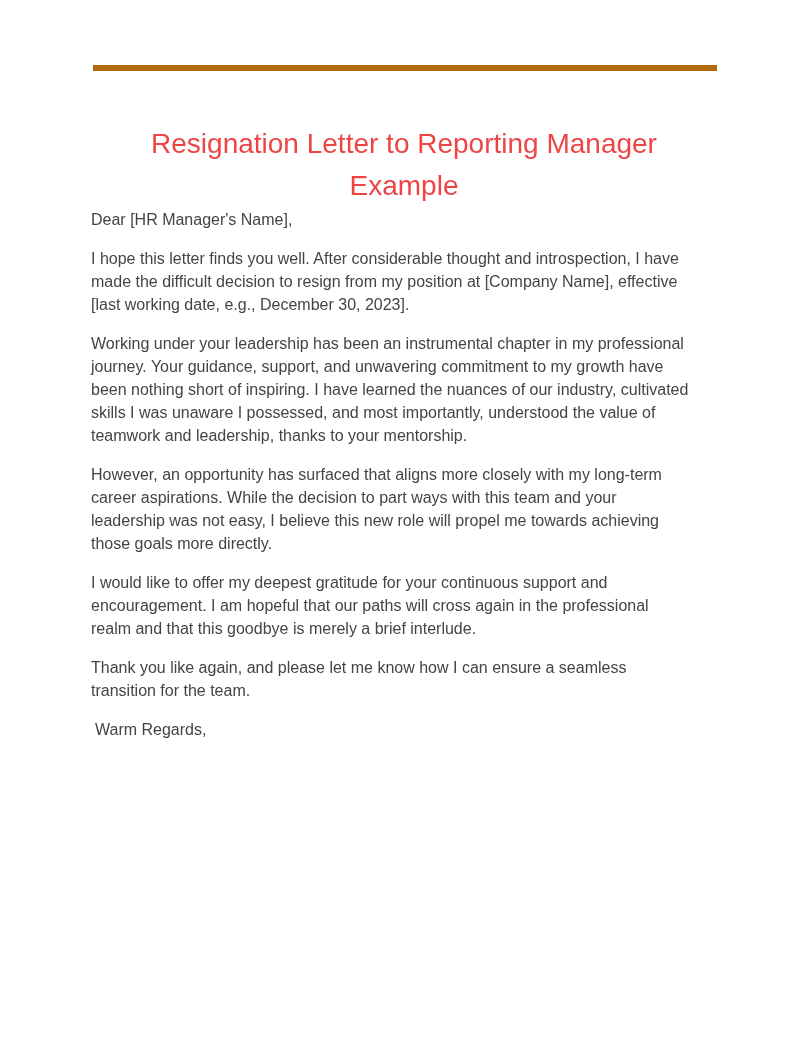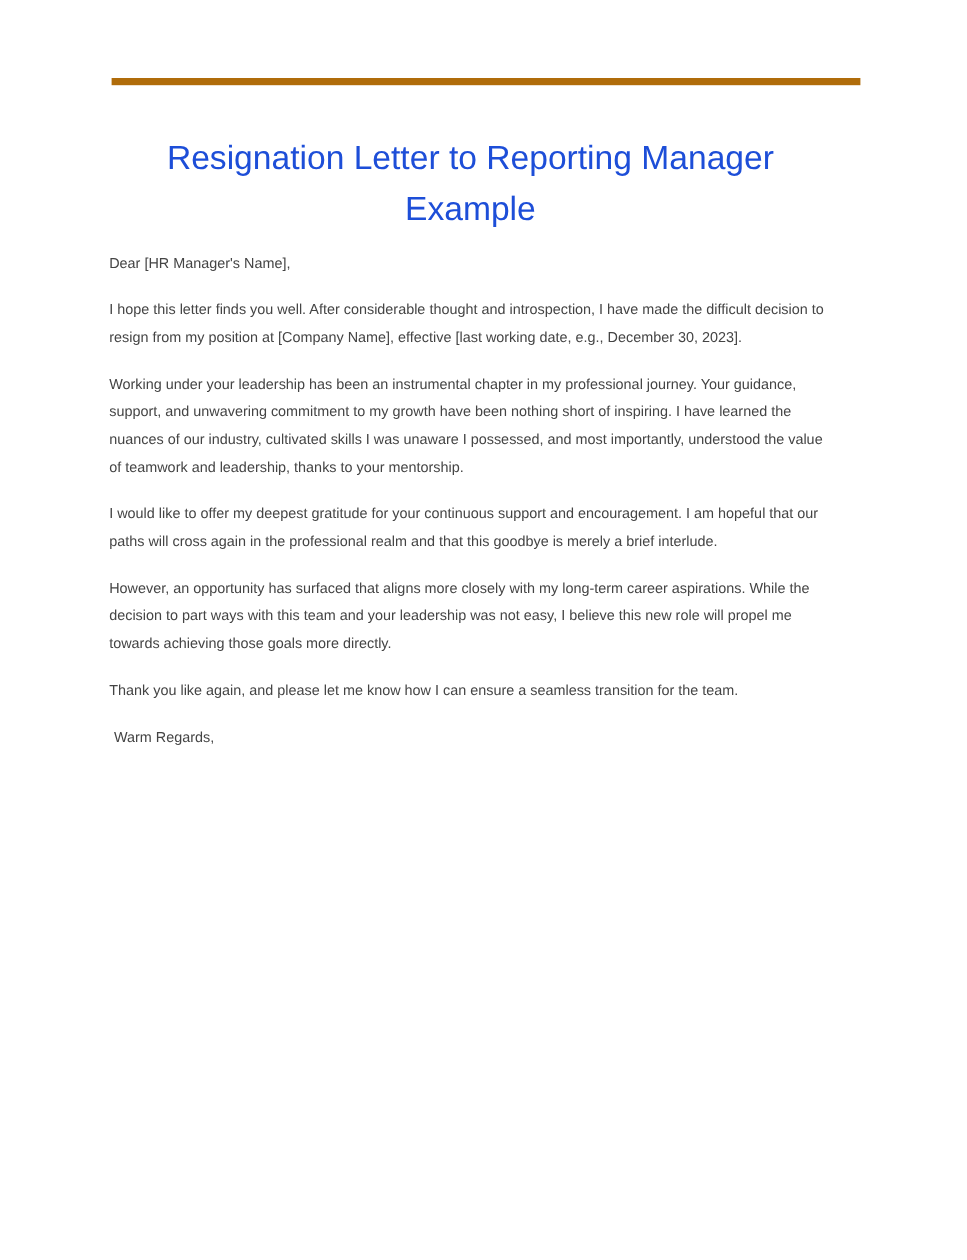--- a/index.html
+++ b/index.html
@@ -20,33 +20,33 @@
       top: 65px;
       width: 624px;
       height: 6px;
       background: #b06c0a;
     }
     .title {
       position: absolute;
       left: 91px;
       top: 107px;
       width: 594px;
-      margin: 4px;
+      margin: 16px;
       text-align: center;
       font-weight: normal;
       font-size: 28px;
       line-height: 42px;
-      color: #1d4ed8;
+      color: #ef4444;
     }
     .letter {
       position: absolute;
       left: 91px;
       top: 208px;
       width: 600px;
-      font-size: 12px;
+      font-size: 16px;
       line-height: 23px;
       color: #444444;
     }
     .letter p {
       margin: 0 0 16px 0;
     }
     .signoff p {
       margin: 4px;
     }
   </style>
@@ -54,19 +54,19 @@
 <body>
 
 <div class="rule"></div>
 
 <h1 class="title">Resignation Letter to Reporting Manager Example</h1>
 
 <div class="letter">
   <p>Dear [HR Manager's Name],</p>
   <p>I hope this letter finds you well. After considerable thought and introspection, I have made the difficult decision to resign from my position at [Company Name], effective [last working date, e.g., December 30, 2023].</p>
   <p>Working under your leadership has been an instrumental chapter in my professional journey. Your guidance, support, and unwavering commitment to my growth have been nothing short of inspiring. I have learned the nuances of our industry, cultivated skills I was unaware I possessed, and most importantly, understood the value of teamwork and leadership, thanks to your mentorship.</p>
+  <p>However, an opportunity has surfaced that aligns more closely with my long-term career aspirations. While the decision to part ways with this team and your leadership was not easy, I believe this new role will propel me towards achieving those goals more directly.</p>
   <p>I would like to offer my deepest gratitude for your continuous support and encouragement. I am hopeful that our paths will cross again in the professional realm and that this goodbye is merely a brief interlude.</p>
-  <p>However, an opportunity has surfaced that aligns more closely with my long-term career aspirations. While the decision to part ways with this team and your leadership was not easy, I believe this new role will propel me towards achieving those goals more directly.</p>
   <p>Thank you like again, and please let me know how I can ensure a seamless transition for the team.</p>
   <div class="signoff">
     <p>Warm Regards,</p>
   </div>
 </div>
 
 </body></html>

